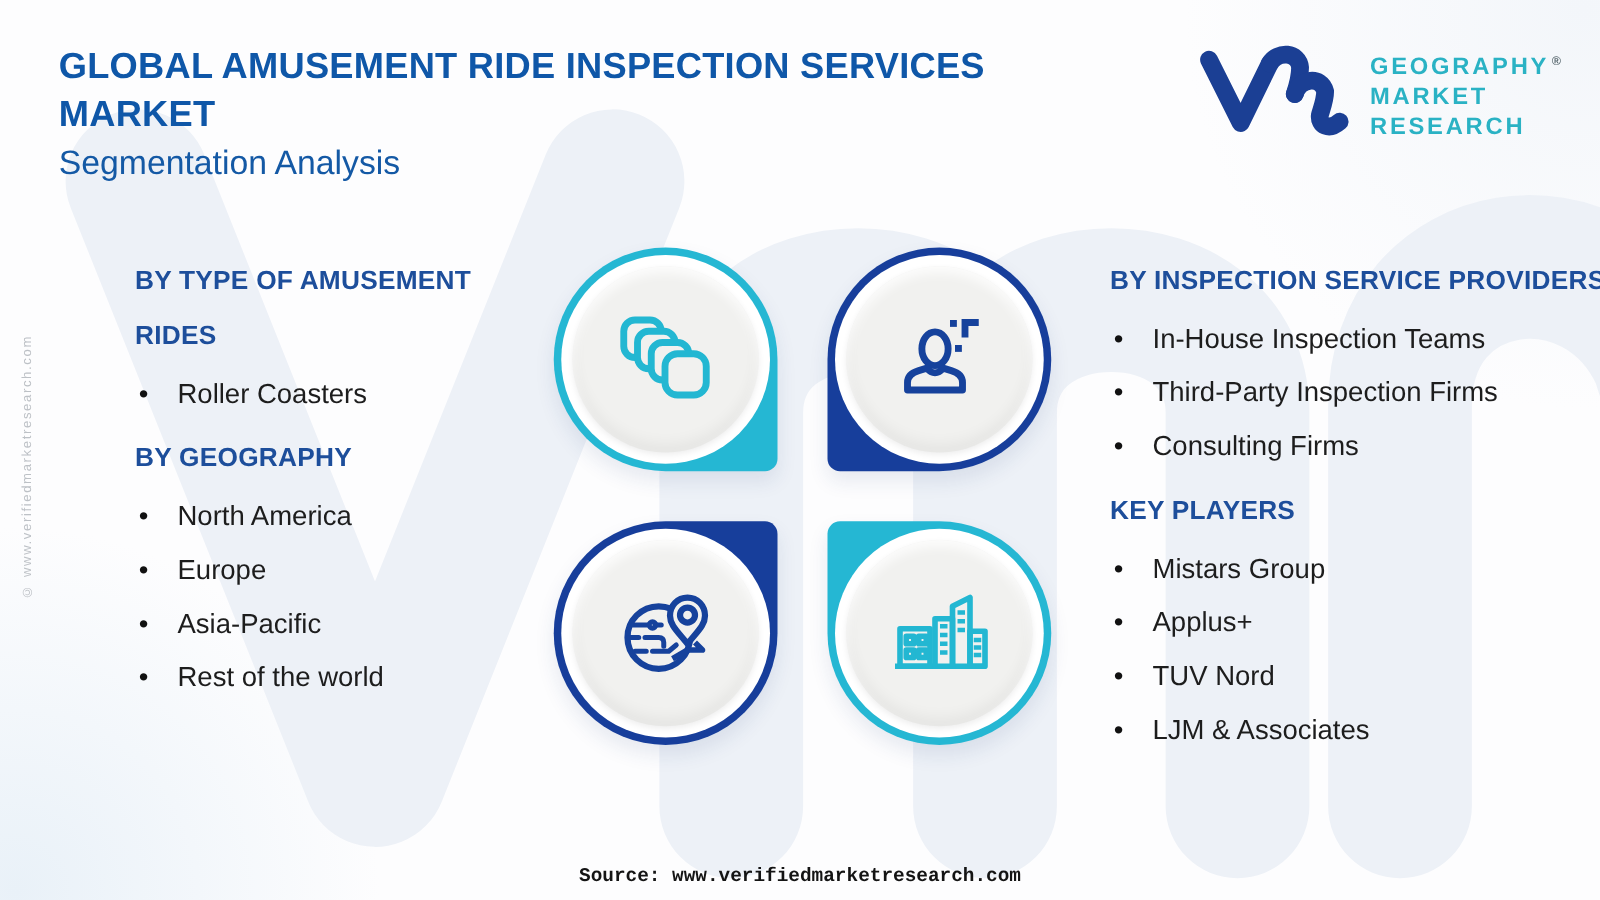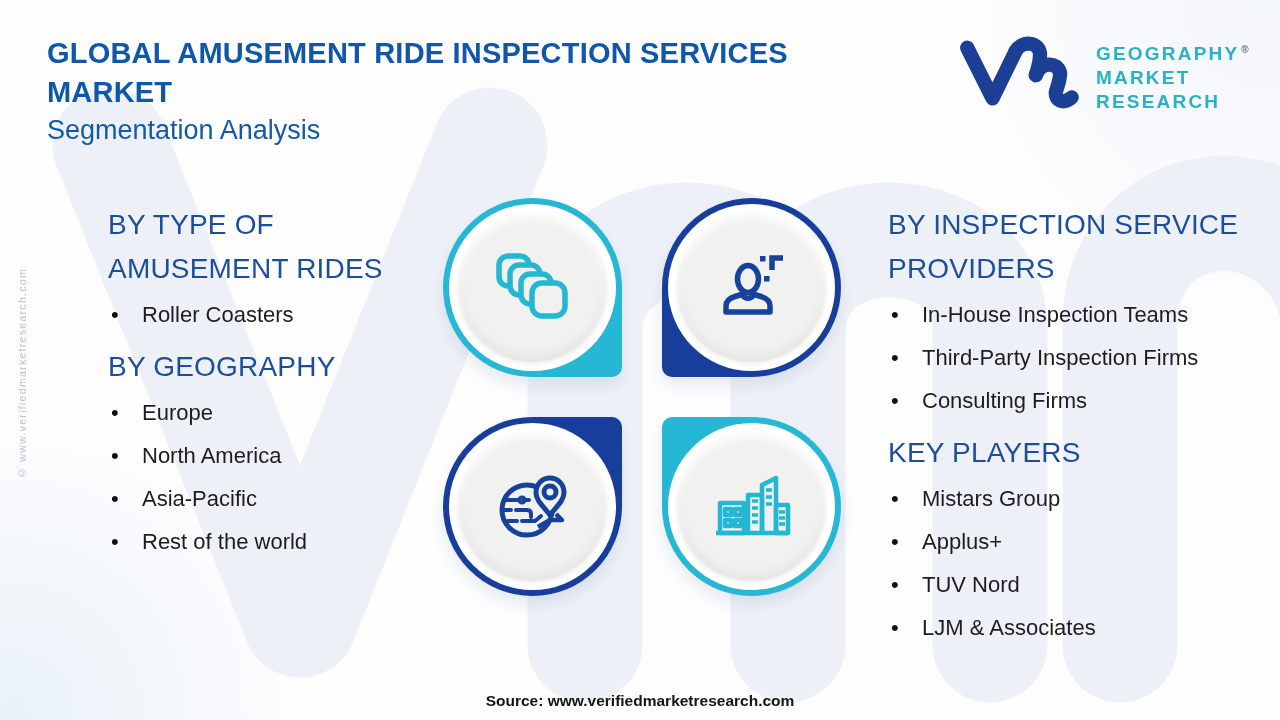--- a/index.html
+++ b/index.html
@@ -39,31 +39,31 @@
   .quad.br { left:662px; top:417px; border-radius:10px 50% 50% 50%; }
   .ring { position:absolute; inset:6px; background:#ffffff; border-radius:50%; }
   .disc { position:absolute; inset:15px; background:#f1f1ef; border-radius:50%;
           box-shadow: inset 0 5px 9px rgba(255,255,255,.85), inset 0 -6px 12px rgba(0,0,0,.055), 0 2px 5px rgba(0,0,0,.07);
           display:flex; align-items:center; justify-content:center; }
 
   
   .col { position:absolute; top:203px; z-index:2; }
   .col.left  { left:108px; width:335px; }
   .col.right { left:888px; width:400px; }
-  .sec-heading { font-size:28px; line-height:44px; font-weight:400; color:#1d4e9b; letter-spacing:.2px; }
+  .sec-heading { font-size:21px; line-height:44px; font-weight:700; color:#1d4e9b; letter-spacing:.2px; }
   ul.bullets { list-style:none; margin:2px 0 9px 0; }
   ul.bullets li { position:relative; padding-left:34px; font-size:22px; line-height:43px; color:#1d1d1d; }
   ul.bullets li::before { content:"\2022"; position:absolute; left:3px; top:0; font-size:22px; color:#111; }
 
   
   .side-copy { position:absolute; left:16px; top:268px; z-index:2;
                writing-mode:vertical-rl; transform:rotate(180deg);
                font-size:10.5px; letter-spacing:1.3px; color:#bdc1c6; }
   .footer { position:absolute; left:0; right:0; bottom:10px; z-index:2;
-            text-align:center; font-size:15.5px; font-weight:700; color:#141414; }
+            text-align:center; font-size:15.5px; font-weight:700; color:#141414;font-family:Liberation Mono, monospace; }
 </style>
 </head>
 <body>
 
 <div class="canvas">
 
   <svg class="watermark" width="1280" height="720" viewBox="0 0 1280 720">
     <g fill="none" stroke="#edf1f7" stroke-width="115" stroke-linecap="round" stroke-linejoin="round">
       <path d="M110 145 L300 620 L490 145"></path>
       <path d="M585 645 L585 330 C585 210 788 210 788 330 L788 645"></path>
@@ -170,22 +170,22 @@
   <div class="col left">
     <div class="section">
       <div class="sec-heading">BY TYPE OF AMUSEMENT RIDES</div>
       <ul class="bullets">
         <li>Roller Coasters</li>
       </ul>
     </div>
     <div class="section">
       <div class="sec-heading">BY GEOGRAPHY</div>
       <ul class="bullets">
+        <li>North America</li>
         <li>Europe</li>
-        <li>North America</li>
         <li>Asia-Pacific</li>
         <li>Rest of the world</li>
       </ul>
     </div>
   </div>
 
   <div class="col right">
     <div class="section">
       <div class="sec-heading">BY INSPECTION SERVICE PROVIDERS</div>
       <ul class="bullets">

